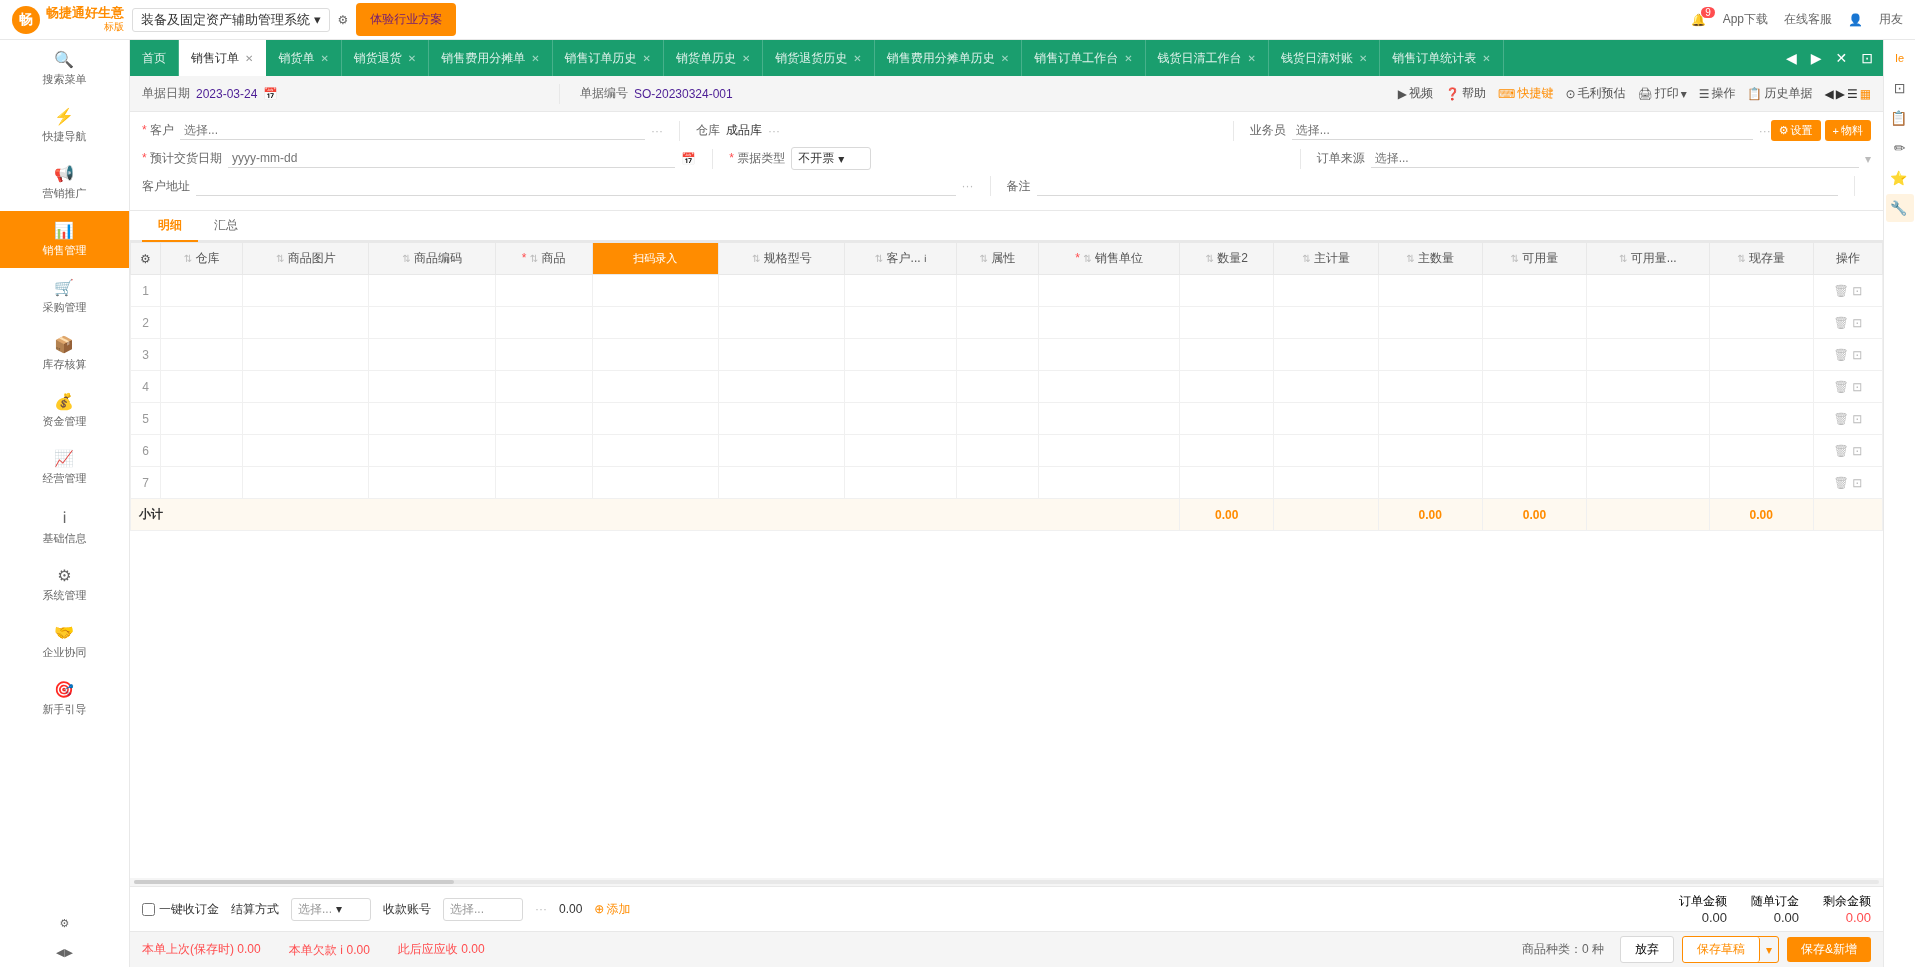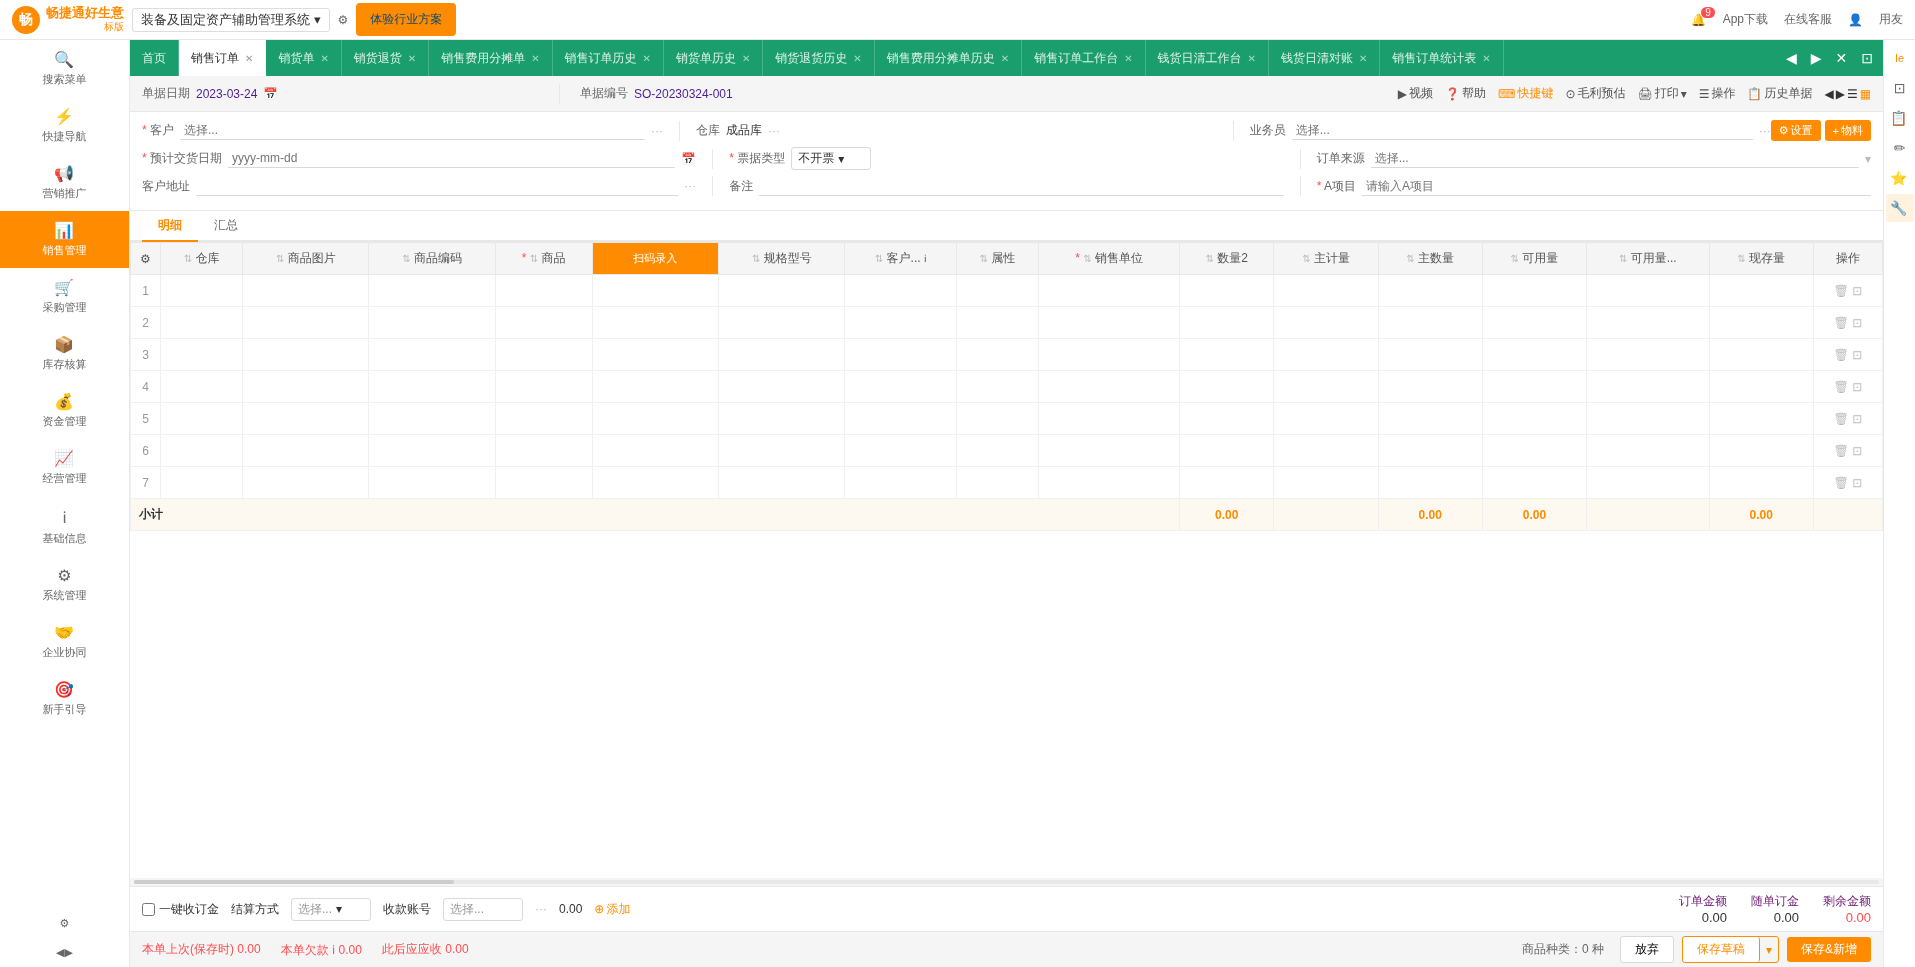--- a/index.html
+++ b/index.html
@@ -7,21 +7,21 @@
 
     
     .app-wrapper { display: flex; flex-direction: column; height: 967px; width: 1915px; }
     .top-bar { height: 40px; background: #fff; display: flex; align-items: center; padding: 0 12px; border-bottom: 1px solid #e8e8e8; justify-content: space-between; flex-shrink: 0; }
     .top-bar-left { display: flex; align-items: center; gap: 8px; }
     .logo-area { display: flex; align-items: center; gap: 6px; }
     .logo-icon { width: 28px; height: 28px; background: #ff8c00; border-radius: 50%; display: flex; align-items: center; justify-content: center; color: white; font-weight: bold; font-size: 14px; }
     .logo-text { font-size: 13px; font-weight: bold; color: #ff8c00; line-height: 1.2; }
     .logo-sub { font-size: 10px; color: #ff8c00; text-align: right; }
     .system-title { font-size: 13px; color: #333; border: 1px solid #ddd; padding: 2px 8px; border-radius: 3px; display: flex; align-items: center; gap: 4px; }
-    .btn-solution { background: #ff8c00; color: #0c4a6e; border: none; padding: 8px 14px; border-radius: 4px; cursor: pointer; font-size: 12px; }
+    .btn-solution { background: #ff8c00; color: #701a75; border: none; padding: 8px 14px; border-radius: 4px; cursor: pointer; font-size: 12px; }
     .top-bar-right { display: flex; align-items: center; gap: 16px; font-size: 12px; color: #666; }
     .notif-badge { position: relative; }
     .badge { background: #ff4d4f; color: white; border-radius: 10px; padding: 0 4px; font-size: 10px; position: absolute; top: -6px; right: -8px; }
 
     
     .main-layout { display: flex; flex: 1; overflow: hidden; }
 
     
     .sidebar { width: 130px; background: #fff; display: flex; flex-direction: column; border-right: 1px solid #e8e8e8; flex-shrink: 0; }
     .sidebar-item { display: flex; flex-direction: column; align-items: center; padding: 10px 0; cursor: pointer; color: #666; font-size: 11px; gap: 3px; }
@@ -75,36 +75,36 @@
     
     .subtotal-row td { background: #fef9f0; font-weight: bold; color: #ff8c00; }
 
     
     .scroll-bar-wrapper { height: 8px; background: #f5f5f5; padding: 2px 4px; }
     .scroll-bar-track { height: 4px; background: #e8e8e8; border-radius: 2px; }
     .scroll-bar-thumb { width: 320px; height: 4px; background: #ccc; border-radius: 2px; }
 
     
     .footer { height: 36px; background: #f5f5f5; border-top: 1px solid #e8e8e8; display: flex; align-items: center; padding: 0 12px; gap: 16px; font-size: 12px; color: #333; flex-shrink: 0; }
-    .footer-summary { display: flex; gap: 20px; }
+    .footer-summary { display: flex; gap: 28px; }
     .footer-summary span { color: #ff4d4f; }
     .footer-right { margin-left: auto; display: flex; align-items: center; gap: 8px; }
     .btn-discard { border: 1px solid #d9d9d9; background: #fff; padding: 4px 14px; border-radius: 3px; cursor: pointer; font-size: 12px; }
     .btn-save-draft { border: 1px solid #ff8c00; color: #ff8c00; background: #fff; padding: 4px 14px; border-radius: 3px; cursor: pointer; font-size: 12px; display: flex; align-items: center; gap: 4px; }
     .btn-save-new { background: #ff8c00; color: white; border: none; padding: 4px 14px; border-radius: 3px; cursor: pointer; font-size: 12px; }
 
     
     .payment-area { background: #fff; border-top: 1px solid #e8e8e8; padding: 6px 12px; display: flex; align-items: center; gap: 12px; font-size: 12px; flex-shrink: 0; }
     .checkbox-label { display: flex; align-items: center; gap: 4px; cursor: pointer; }
     .add-link { color: #ff8c00; cursor: pointer; display: flex; align-items: center; gap: 2px; }
 
     
     .order-summary { margin-left: auto; display: flex; gap: 24px; font-size: 12px; }
     .summary-item { display: flex; flex-direction: column; align-items: flex-end; }
-    .summary-label { color: #701a75; }
+    .summary-label { color: #000000; }
     .summary-value { color: #333; font-size: 13px; }
     .summary-value.highlight { color: #ff4d4f; }
 
     
     .right-panel { width: 32px; background: #fff; border-left: 1px solid #e8e8e8; display: flex; flex-direction: column; align-items: center; padding: 4px 0; gap: 2px; flex-shrink: 0; }
     .right-panel-btn { width: 28px; height: 28px; display: flex; align-items: center; justify-content: center; cursor: pointer; color: #666; border-radius: 3px; font-size: 14px; }
     .right-panel-btn.active { color: #ff8c00; }
     .toolbar-link { display: flex; align-items: center; gap: 2px; cursor: pointer; color: #555; font-size: 12px; }
     .toolbar-link.orange { color: #ff8c00; }
   </style>
@@ -367,24 +367,20 @@
             <span class="form-label">客户地址</span>
             <input class="form-input" type="text" style="flex: 1 1 0%;">
             <span class="form-dots">···</span>
           </div>
           <div class="form-divider"></div>
           <div class="form-field" style="flex:1;">
             <span class="form-label">备注</span>
             <input class="form-input" type="text" style="flex: 1 1 0%;">
           </div>
           <div class="form-divider"></div>
-          <div class="form-field" style="flex:1;">
-            <span class="form-label required">A项目</span>
-            <input class="form-input" type="text" style="flex: 1 1 0%;" placeholder="请输入A项目">
-          </div>
         </div>
 
       </div>
 
       <div class="detail-tabs">
         <div class="detail-tab active">明细</div>
         <div class="detail-tab">汇总</div>
       </div>
 
       <div class="table-wrapper">

